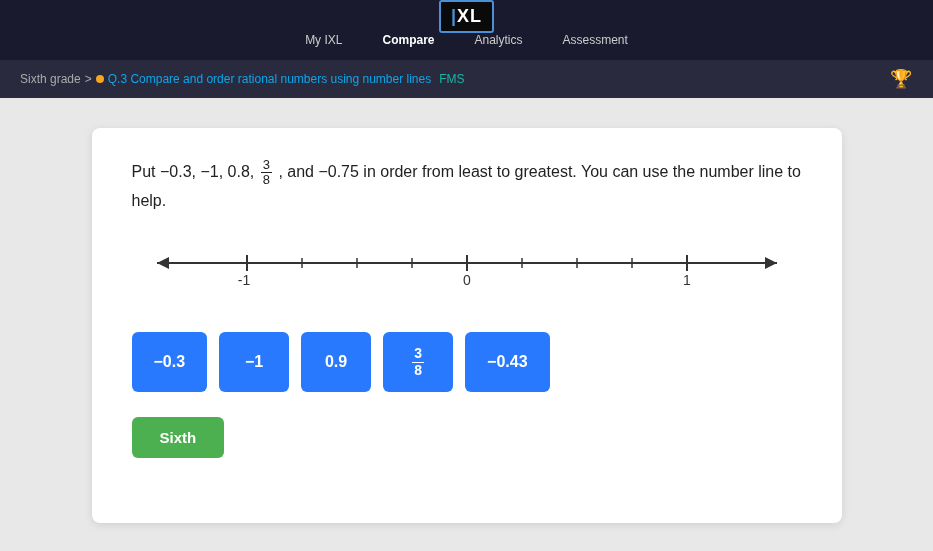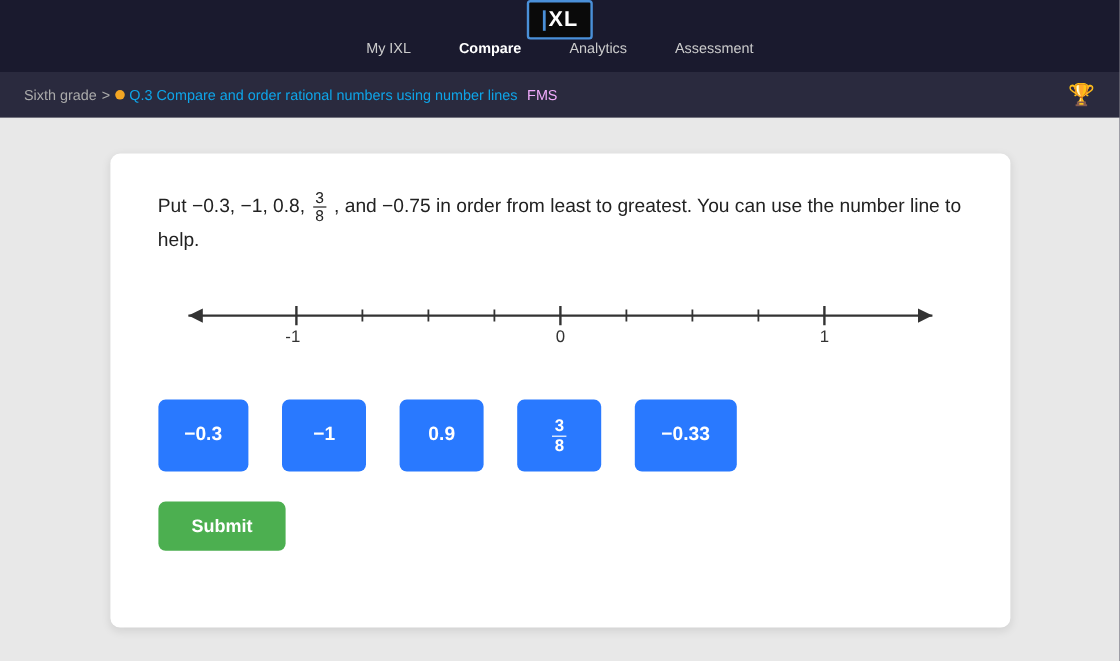--- a/index.html
+++ b/index.html
@@ -132,21 +132,21 @@
       position: relative;
     }
     .number-line-svg {
       width: 100%;
       height: 60px;
     }
 
     
     .answer-buttons {
       display: flex;
-      gap: 28px;
+      gap: 12px;
       margin-bottom: 25px;
       flex-wrap: wrap;
     }
     .answer-btn {
       background: #2979ff;
       color: white;
       border: none;
       border-radius: 6px;
       padding: 14px 22px;
       font-size: 16px;
@@ -199,21 +199,21 @@
     <a class="nav-item">Assessment</a>
   </nav>
   <div class="header-right"></div>
 </div>
 
 <div class="breadcrumb-bar">
   <span class="breadcrumb-grade">Sixth grade</span>
   <span class="breadcrumb-sep">&gt;</span>
   <span class="breadcrumb-dot"></span>
   <span class="breadcrumb-current">Q.3 Compare and order rational numbers using number lines</span>
-  <span style="color:#f0abfc;margin-left:4px;">FMS</span>
+  <span style="color:#14b8a6;margin-left:4px;">FMS</span>
   <span class="trophy-icon">🏆</span>
 </div>
 
 <div class="main">
   <div class="card">
 
     
     <p class="question-text">
       Put −0.3, −1, 0.8,
       <span class="fraction">
@@ -260,20 +260,20 @@
     <div class="answer-buttons">
       <button class="answer-btn">−0.3</button>
       <button class="answer-btn">−1</button>
       <button class="answer-btn">0.9</button>
       <button class="answer-btn">
         <span class="frac">
           <span class="top">3</span>
           <span class="bot">8</span>
         </span>
       </button>
-      <button class="answer-btn">−0.33</button>
+      <button class="answer-btn">−0.43</button>
     </div>
 
     
-    <button class="submit-btn">Submit</button>
+    <button class="submit-btn">Sixth</button>
 
   </div>
 </div>
 
 </body></html>

